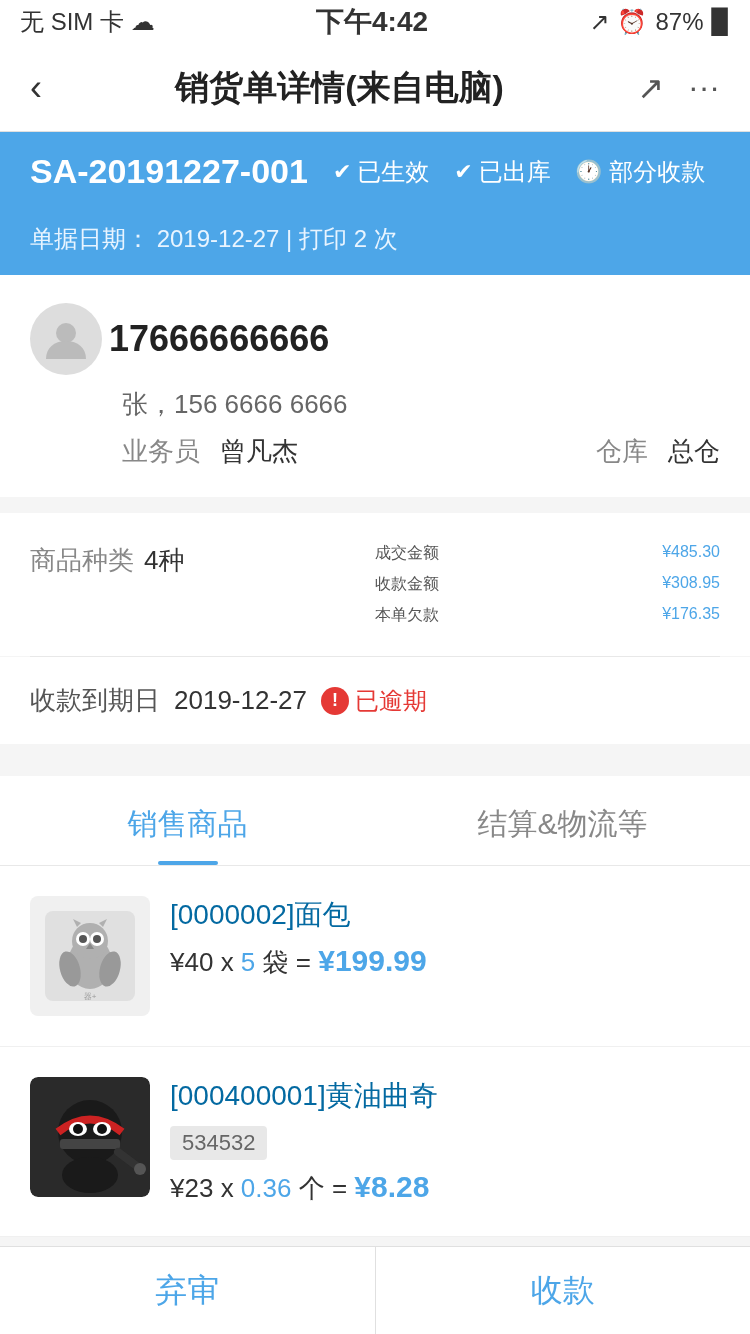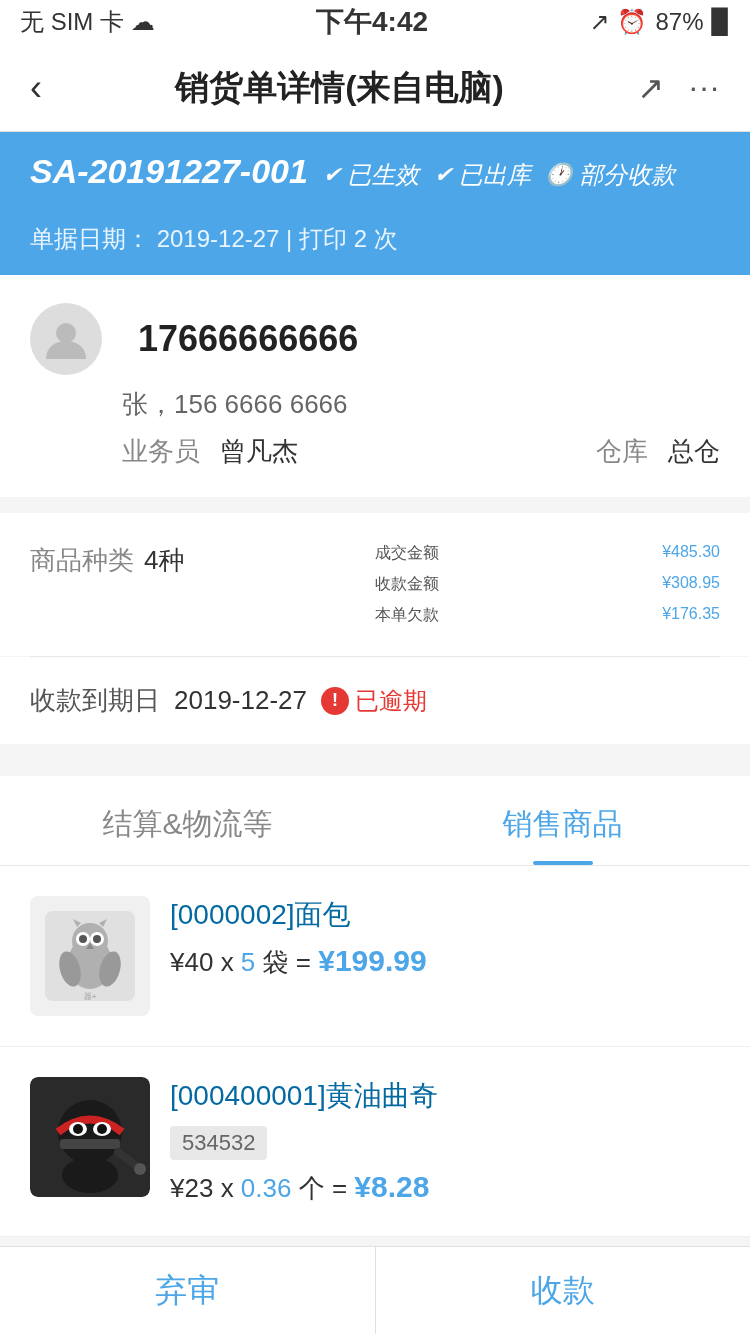--- a/index.html
+++ b/index.html
@@ -73,24 +73,23 @@
       color: #555;
     }
 
     
     .header-banner {
       background: #4da6e8;
       padding: 20px 30px;
     }
     .header-banner-top {
       display: flex;
-      align-items: flex-end;
-      gap: 15px;
+      align-items: center;
+      gap: 25px;
       margin-bottom: 10px;
-      font-style: italic;
     }
     .order-id {
       font-size: 34px;
       font-weight: 700;
       color: #fff;
     }
     .badge {
       display: flex;
       align-items: center;
       gap: 6px;
@@ -110,21 +109,21 @@
     .customer-section {
       background: #fff;
       padding: 28px 30px;
       display: flex;
       flex-direction: column;
       gap: 12px;
     }
     .customer-row {
       display: flex;
       align-items: center;
-      gap: 36px;
+      gap: 7px;
     }
     .avatar {
       width: 72px;
       height: 72px;
       border-radius: 50%;
       background: #ddd;
       display: flex;
       align-items: center;
       justify-content: center;
       flex-shrink: 0;
@@ -447,22 +446,22 @@
   <span class="overdue-badge">
     <span class="overdue-icon">!</span>
     <span>已逾期</span>
   </span>
 </div>
 
 <div class="divider"></div>
 
 <div class="tabs-section">
   <div class="tabs-row">
+    <div class="tab active">销售商品</div>
     <div class="tab">结算&amp;物流等</div>
-    <div class="tab active">销售商品</div>
   </div>
 </div>
 
 <div class="product-list">
 
   <div class="product-item">
     <div class="product-image">
 
       <svg width="90" height="90" viewBox="0 0 90 90" xmlns="http://www.w3.org/2000/svg">
         <rect width="90" height="90" rx="8" fill="#e0e0e0"></rect>

